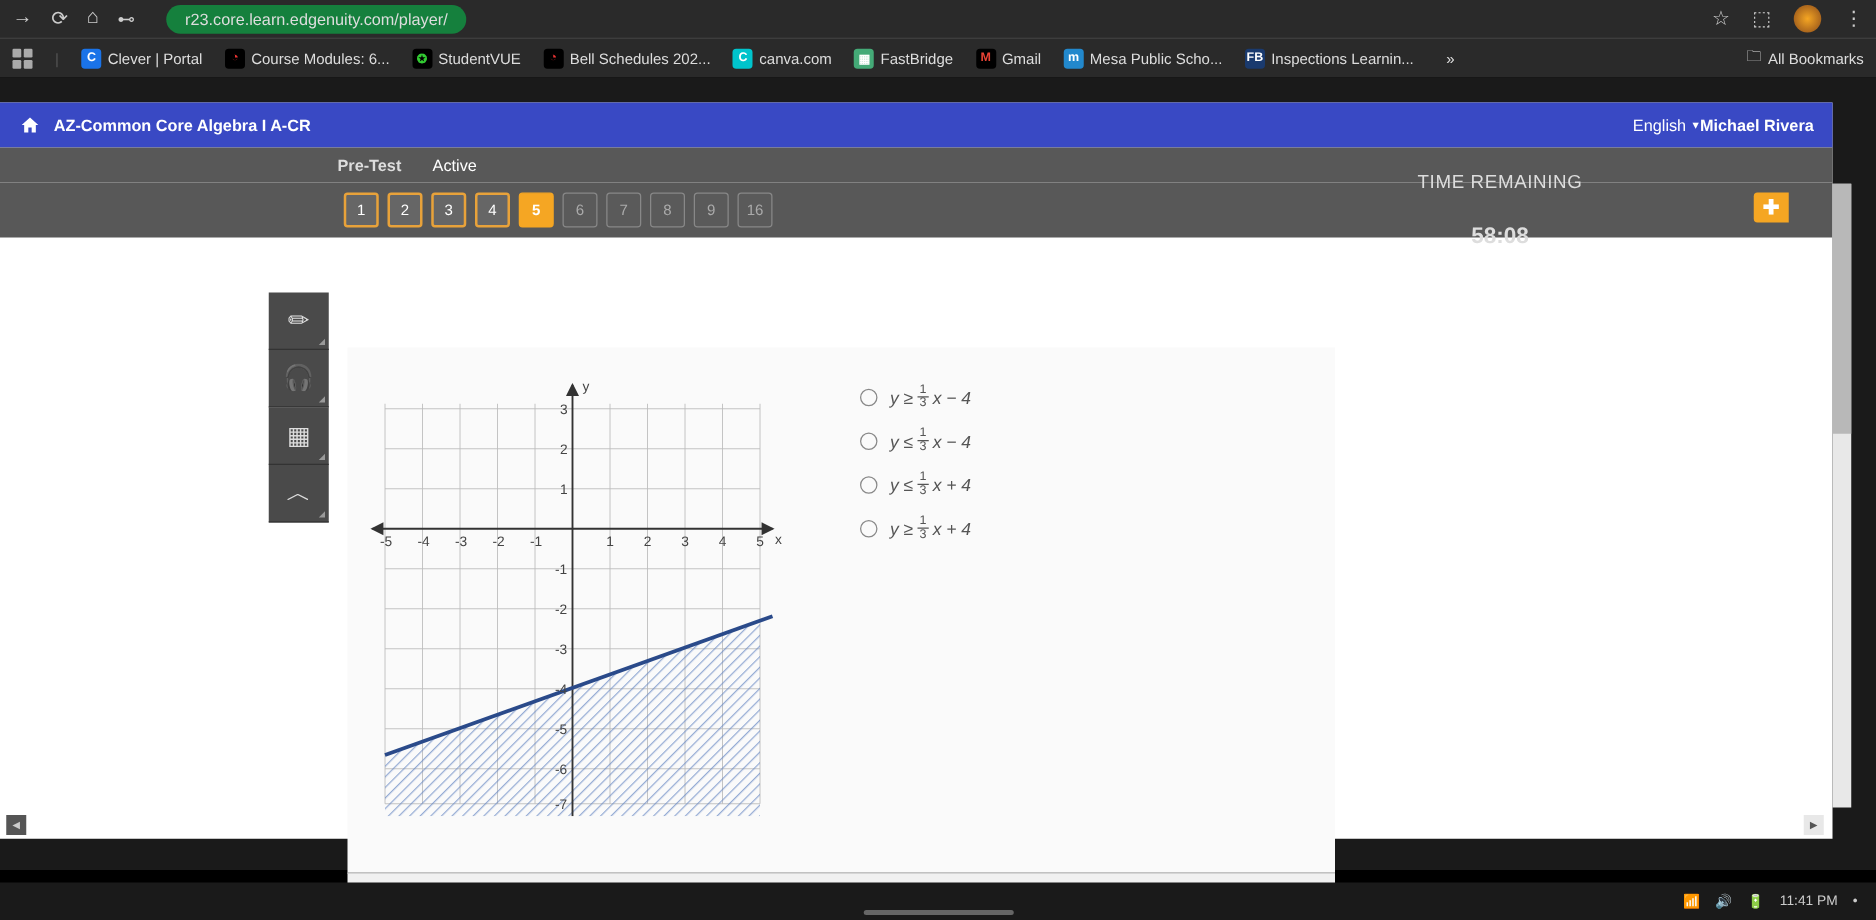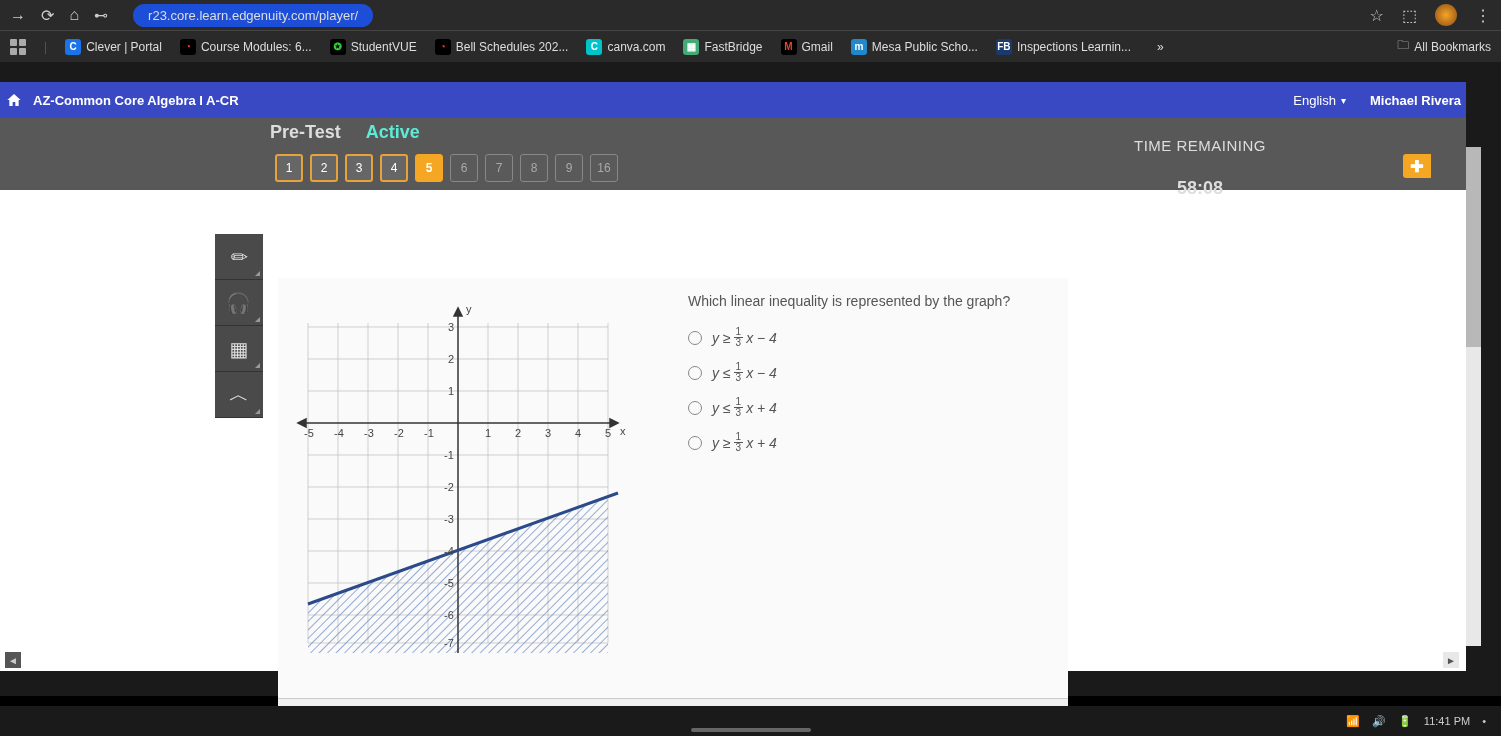--- a/index.html
+++ b/index.html
@@ -1,42 +1,42 @@
 <!DOCTYPE html>
 <html><head>
 <meta charset="utf-8">
 <style>
 * { margin: 0; padding: 0; box-sizing: border-box; font-family: Arial, sans-serif; }
 body { background: #000; width: 1501px; height: 736px; overflow: hidden; position: relative; }
 
 
 .browser-top { height: 30px; background: #2a2a2a; display: flex; align-items: center; padding: 0 10px; gap: 15px; color: #ccc; }
 .nav-icons { display: flex; gap: 15px; font-size: 16px; }
-.url-bar { background: #1d4ed8; border-radius: 15px; padding: 4px 15px; font-size: 13px; color: #ddd; flex: 0 0 auto; margin-left: 10px; }
+.url-bar { background: #15803d; border-radius: 15px; padding: 4px 15px; font-size: 13px; color: #ddd; flex: 0 0 auto; margin-left: 10px; }
 .browser-right-icons { margin-left: auto; display: flex; gap: 18px; align-items: center; font-size: 16px; }
 
 
 .bookmarks-bar { height: 32px; background: #2a2a2a; display: flex; align-items: center; padding: 0 10px; gap: 18px; color: #ddd; font-size: 12px; border-top: 1px solid #444; }
 .bookmark-item { display: flex; align-items: center; gap: 5px; cursor: pointer; }
 .bookmark-icon { width: 16px; height: 16px; border-radius: 3px; display: inline-flex; align-items: center; justify-content: center; font-size: 10px; font-weight: bold; }
 .apps-icon { width: 16px; height: 16px; display: grid; grid-template-columns: 1fr 1fr; gap: 2px; }
 .apps-icon span { background: #aaa; border-radius: 1px; }
 
 
 .viewport { position: absolute; top: 62px; left: 0; right: 0; bottom: 40px; background: #1a1a1a; }
 .page-wrapper { position: absolute; top: 20px; left: 0; right: 35px; bottom: 25px; background: #fff; }
 
 
-.course-header { background: #3949c4; height: 36px; display: flex; align-items: center; padding: 0 5px; color: #fff; font-size: 13px; font-weight: bold; }
+.course-header { background: #3949c4; height: 36px; display: flex; align-items: center; padding: 0 15px; color: #fff; font-size: 13px; font-weight: bold; }
 .home-icon { width: 18px; height: 16px; margin-right: 10px; }
-.course-right { margin-left: auto; display: flex; align-items: center; gap: 24px; font-weight: normal; }
+.course-right { margin-left: auto; display: flex; align-items: center; gap: 1px; font-weight: normal; }
 .lang-toggle { display: flex; align-items: center; gap: 5px; cursor: pointer; }
 
 
-.test-header { background: #585858; height: 28px; display: flex; align-items: center; color: #ddd; font-size: 18px; padding-left: 270px; gap: 25px; font-weight: bold; }
+.test-header { background: #585858; height: 28px; display: flex; align-items: center; color: #ddd; font-size: 13px; padding-left: 270px; gap: 25px; font-weight: bold; }
 
 
 .qnav-row { background: #585858; height: 44px; display: flex; align-items: center; padding-left: 215px; position: relative; }
 .qnum-container { display: flex; gap: 7px; margin-left: 60px; }
 .qnum { width: 28px; height: 28px; border: 1px solid #888; color: #aaa; display: flex; align-items: center; justify-content: center; font-size: 12px; border-radius: 3px; cursor: pointer; background: #5a5a5a; }
 .qnum.answered { border: 2px solid #e8a23a; color: #fff; background: #666; }
 .qnum.current { background: #f5a623; border-color: #f5a623; color: #fff; font-weight: bold; }
 .timer-block { position: absolute; right: 200px; color: #ddd; text-align: center; }
 .timer-label { font-size: 15px; letter-spacing: 0.5px; }
 .timer-val { font-size: 18px; font-weight: bold; margin-top: 24px; }
@@ -168,21 +168,21 @@
         <div class="lang-toggle">
           <span>English</span>
           <span style="font-size:10px;">▾</span>
         </div>
         <span style="font-weight:bold;">Michael Rivera</span>
       </div>
     </div>
 
     <div class="test-header">
       <span>Pre-Test</span>
-      <span style="font-weight:bold;color:#5eead4;">Active</span>
+      <span style="font-weight:normal;color:#ffffff;">Active</span>
     </div>
 
     <div class="qnav-row">
       <div class="qnum-container" id="qnums">
           <div class="qnum answered">1</div>
           <div class="qnum answered">2</div>
           <div class="qnum answered">3</div>
           <div class="qnum answered">4</div>
           <div class="qnum current">5</div>
           <div class="qnum ">6</div>
@@ -277,21 +277,20 @@
               <text x="136" y="144">-1</text>
             <text x="197" y="144">1</text>
               <text x="227" y="144">2</text>
               <text x="257" y="144">3</text>
               <text x="287" y="144">4</text>
               <text x="317" y="144">5</text>
           </g>
         </svg>
       </div>
       <div class="question-panel">
-        <div class="qtext">Which linear inequality is represented by the graph?</div>
         <div id="options">
             <div class="option-row">
               <span class="radio"></span>
     <span class="math">
       <span>y ≥</span>
       <span class="frac">
                   <span class="num">1</span>
                   <span class="den">3</span>
                 </span>
       <span>x − 4</span>

